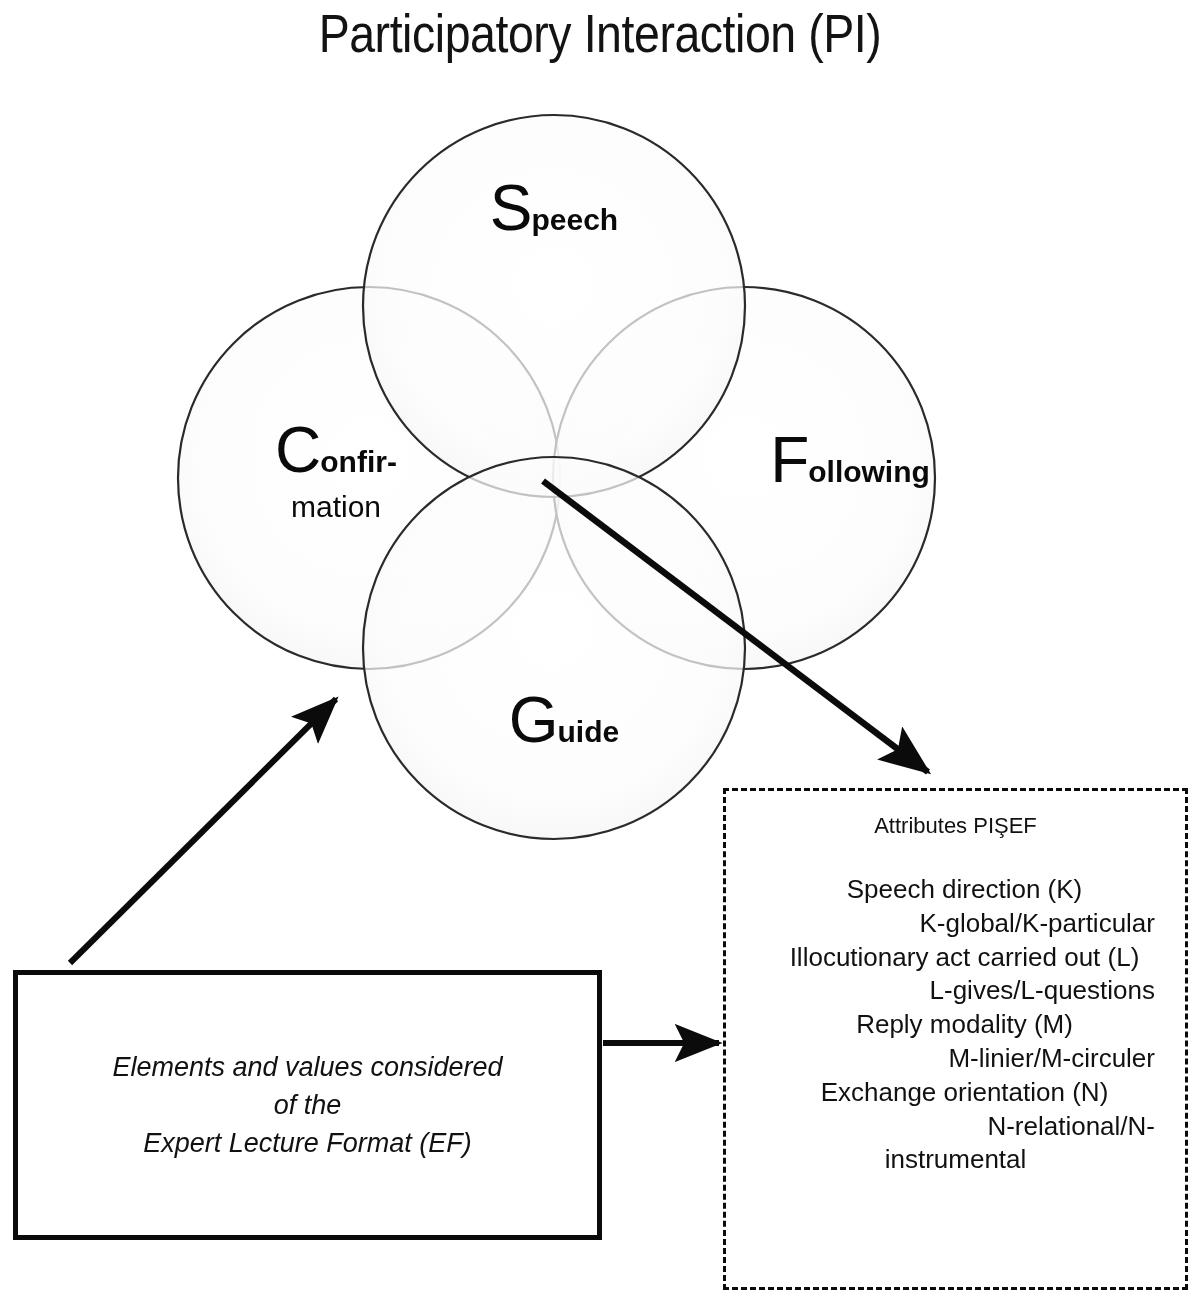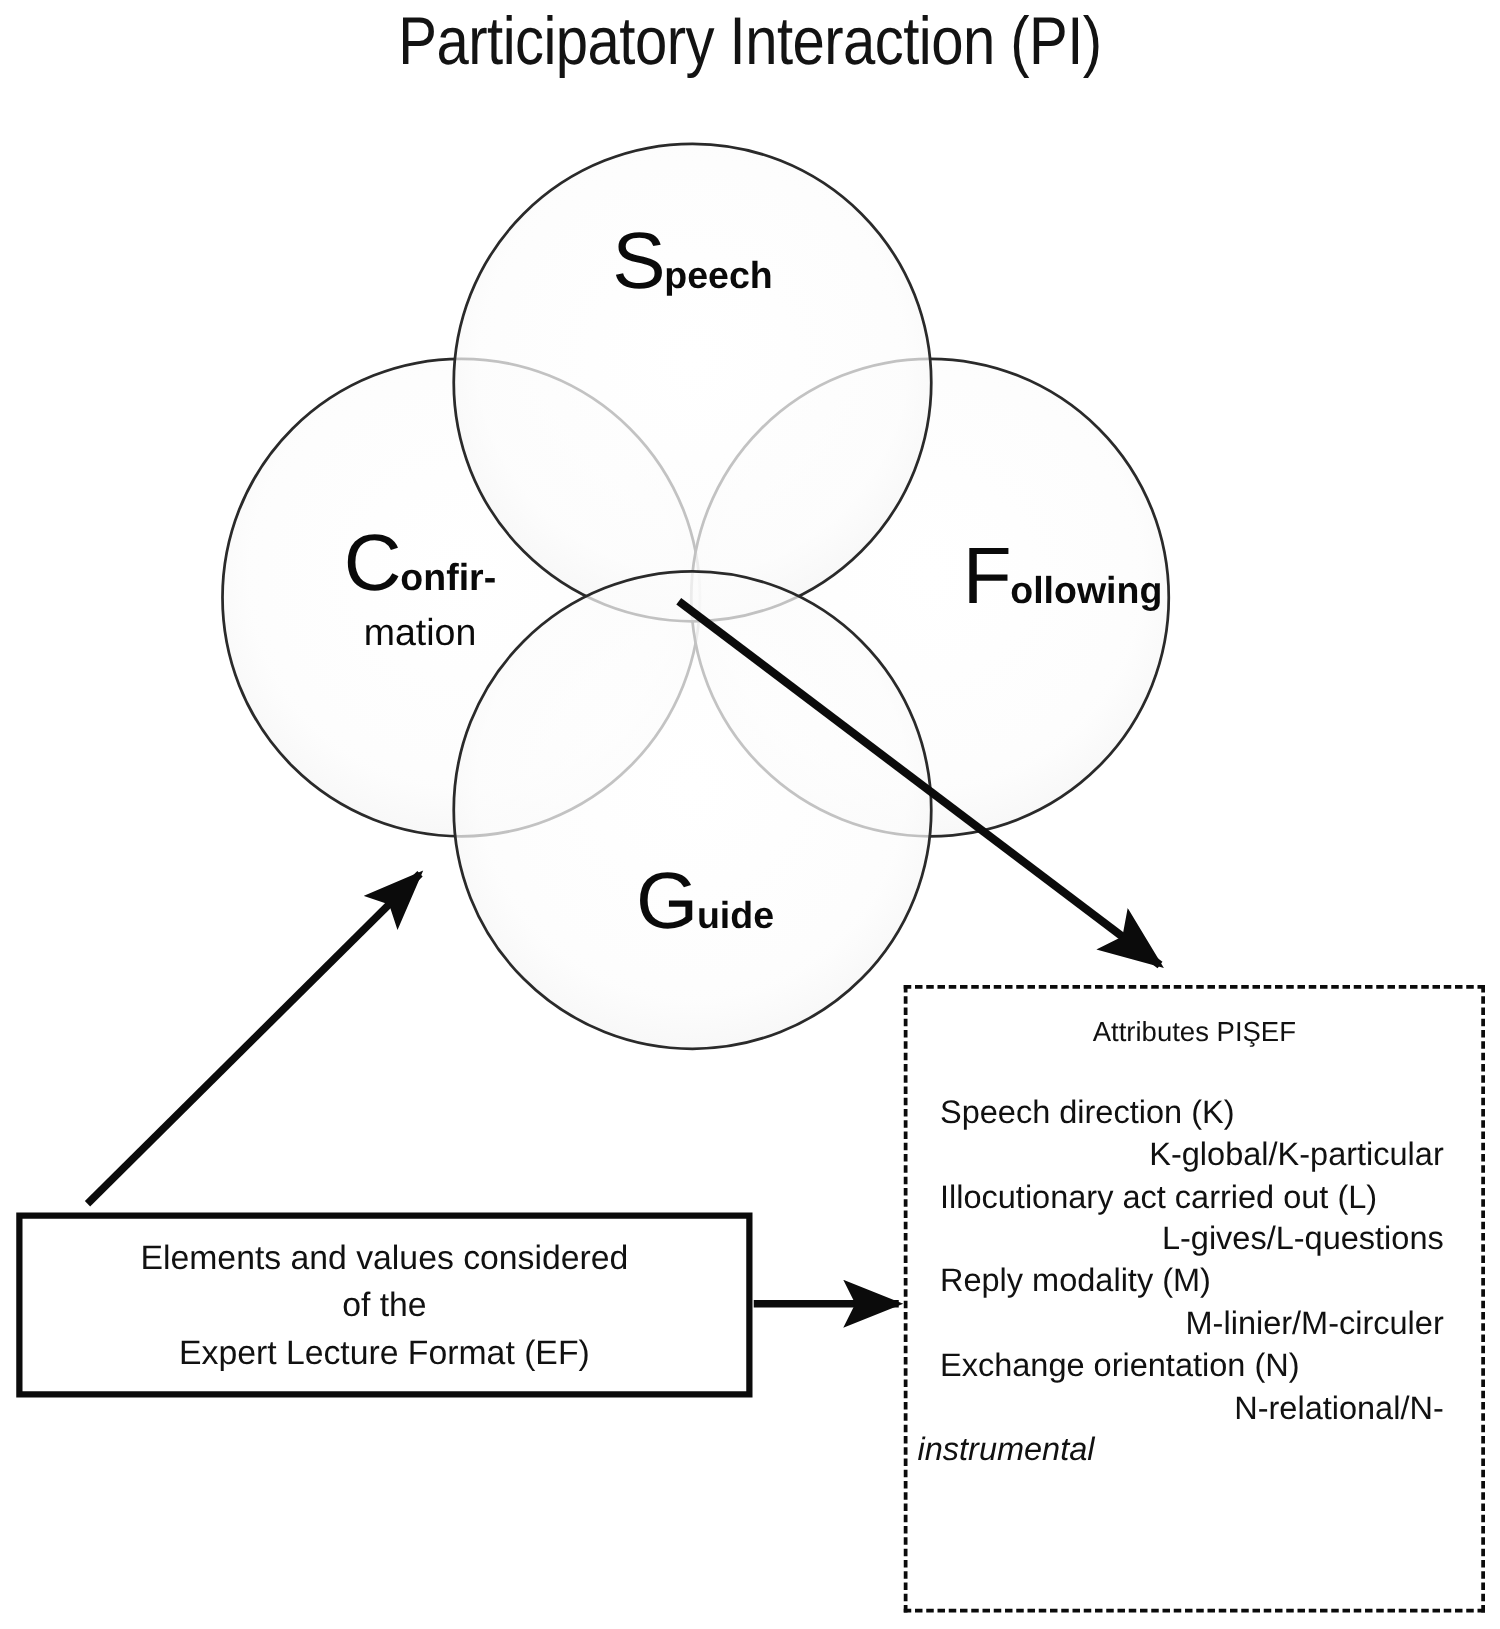--- a/index.html
+++ b/index.html
@@ -72,29 +72,30 @@
   #label-confirm  { left: 186px; top: 418px; width: 300px; text-align: center; }
   #label-follow   { left: 700px; top: 428px; width: 300px; }
   #label-guide    { left: 424px; top: 688px; width: 280px; }
 
   
   #solid-box {
     position: absolute;
     left: 13px;
     top: 970px;
     width: 589px;
-    height: 148px;
+    height: 270px;
     border: 5px solid #0b0b0b;
     box-sizing: border-box;
     background: #ffffff;
     display: flex;
     flex-direction: column;
     align-items: center;
     justify-content: center;
     padding: 4px 10px;
+    font-style: italic;
   }
   #solid-box .bline {
     font-size: 27px;
     line-height: 1.42;
     text-align: center;
     color: #111111;
     white-space: nowrap;
   }
 
   
@@ -117,30 +118,30 @@
     margin-bottom: 34px;
     white-space: nowrap;
   }
   .attr-row {
     font-size: 26px;
     line-height: 1.30;
     color: #111111;
     white-space: nowrap;
   }
   .attr-row.head {
-    text-align: left;
+    text-align: center;
     padding-left: 18px;
   }
   .attr-row.val {
     text-align: right;
     padding-right: 22px;
   }
   .attr-row.val2 {
+    text-align: center;
     padding-right: 0px;
-    font-style: italic;
   }
 </style>
 </head>
 <body>
 
 <div id="page">
 
   <div id="title">Participatory Interaction (PI)</div>
 
   <svg id="venn-svg" viewBox="0 0 1200 1303" xmlns="http://www.w3.org/2000/svg">

